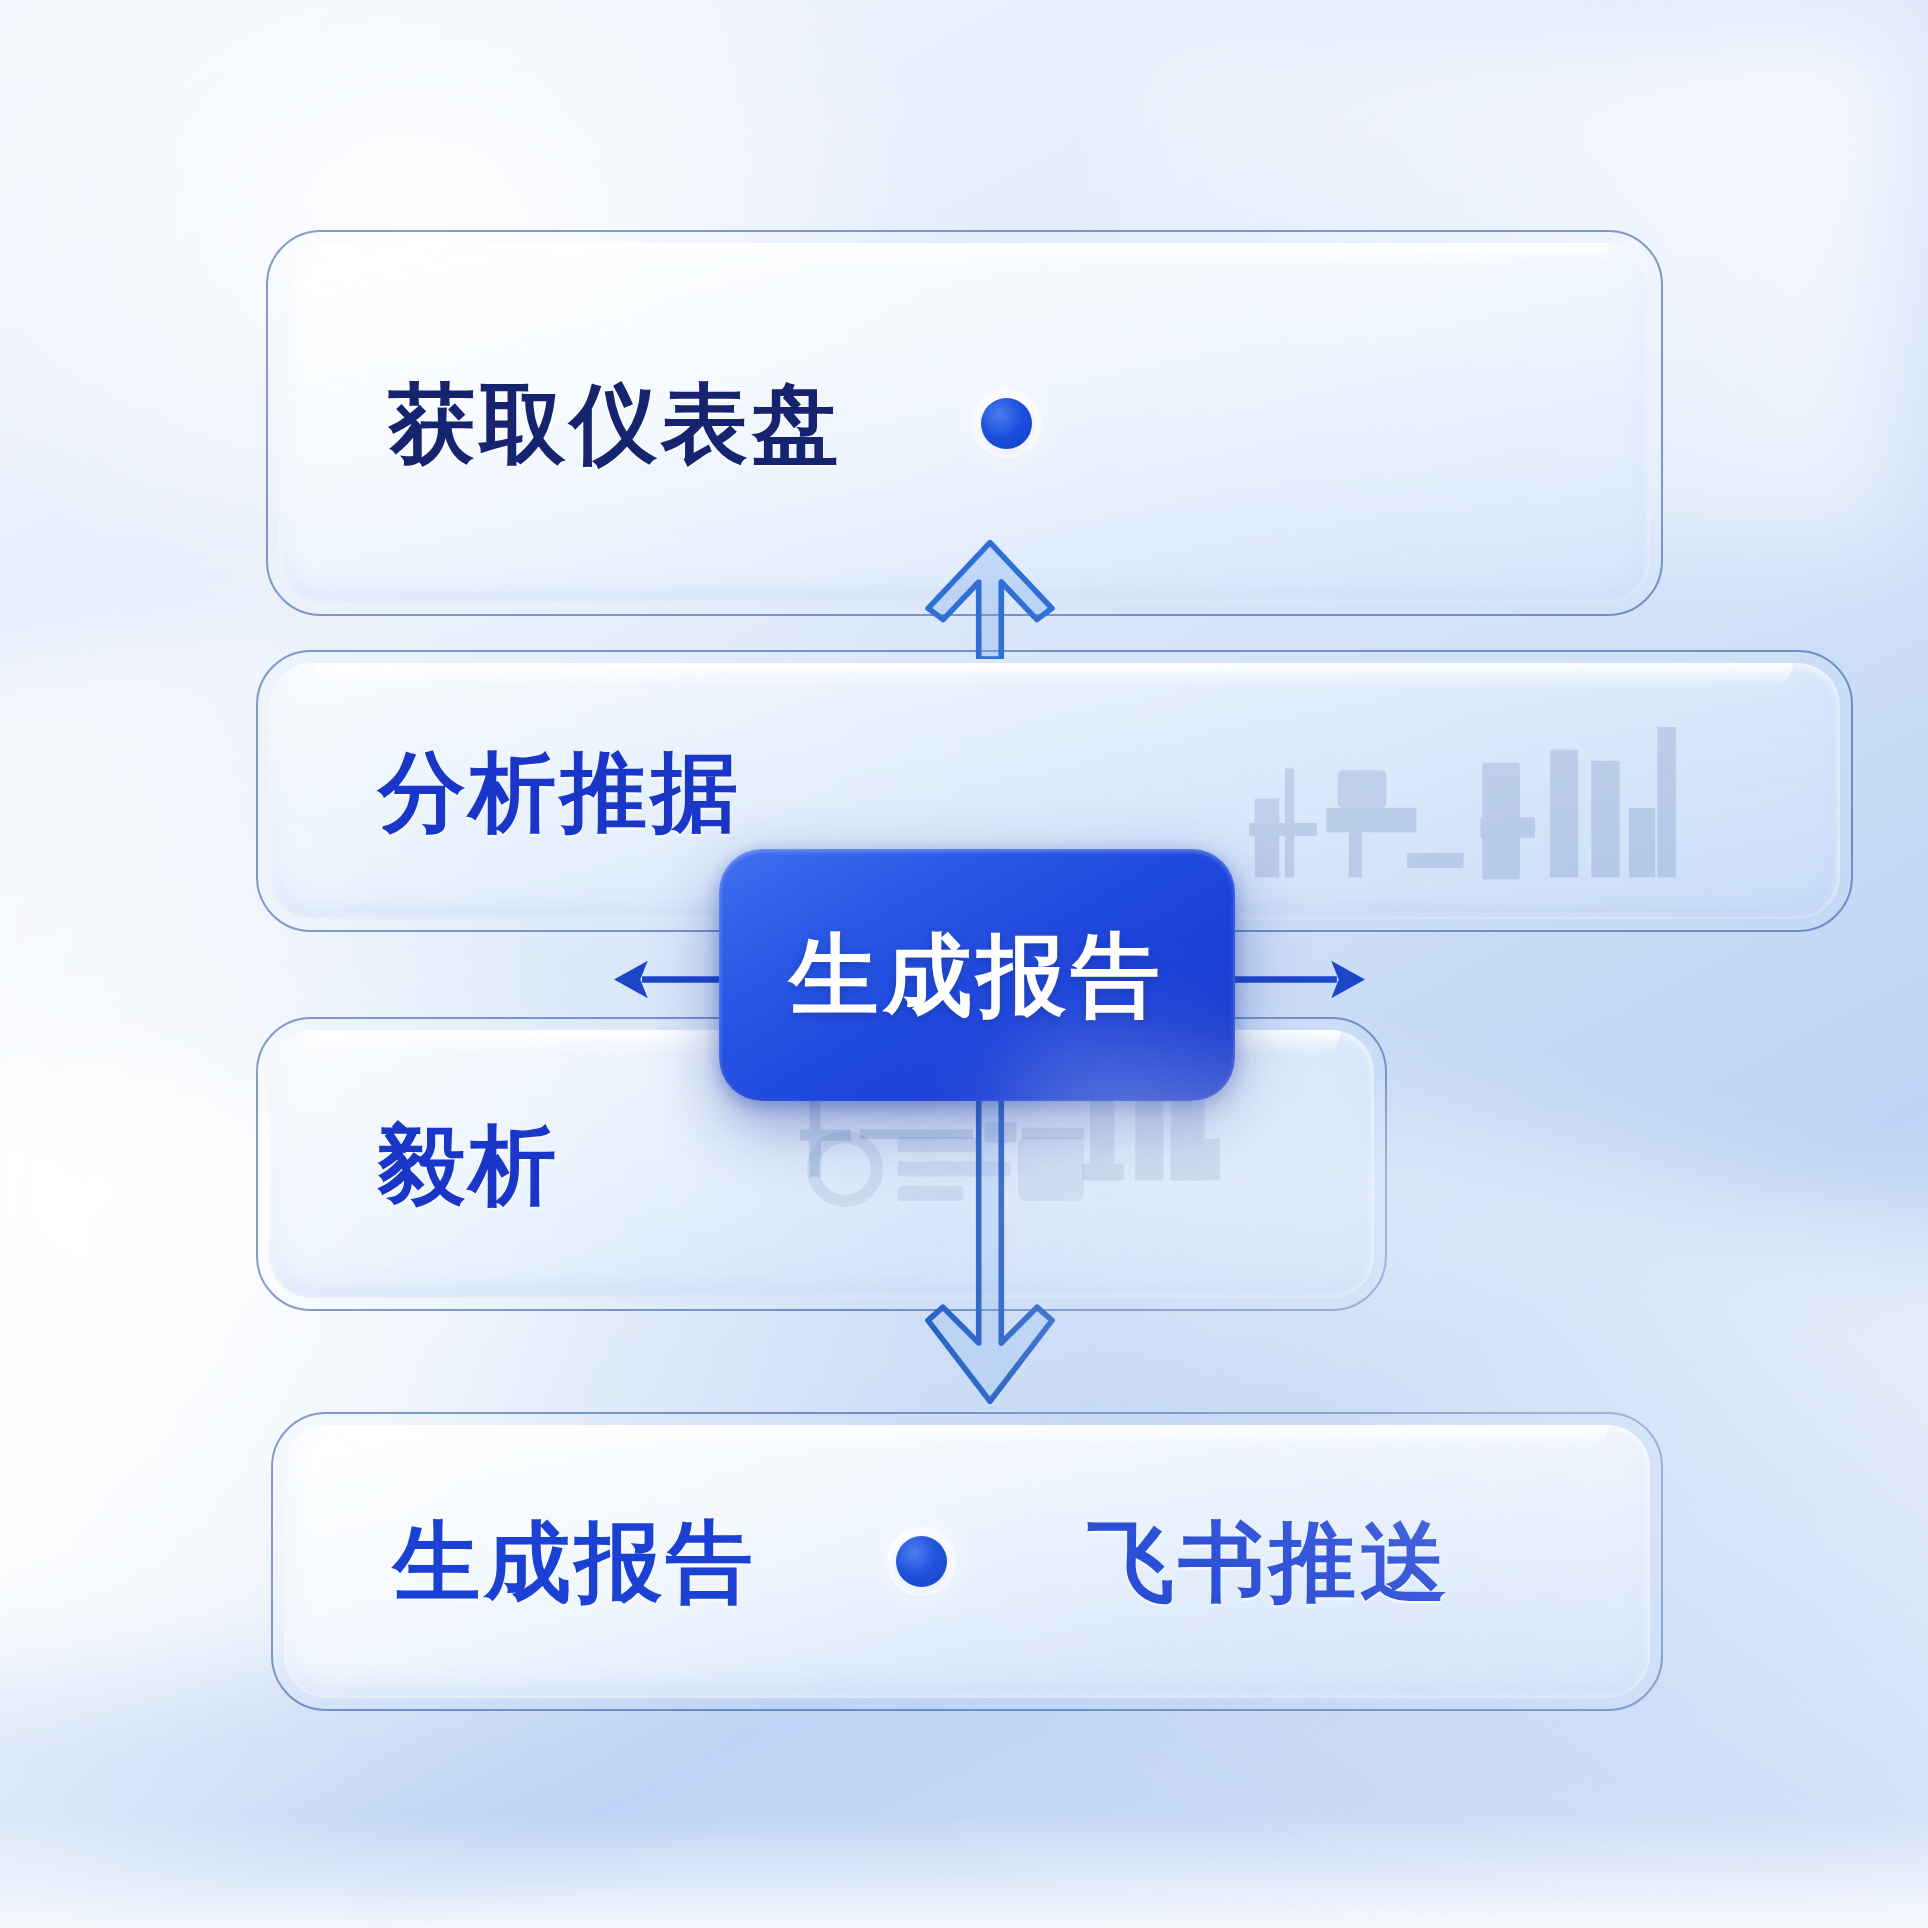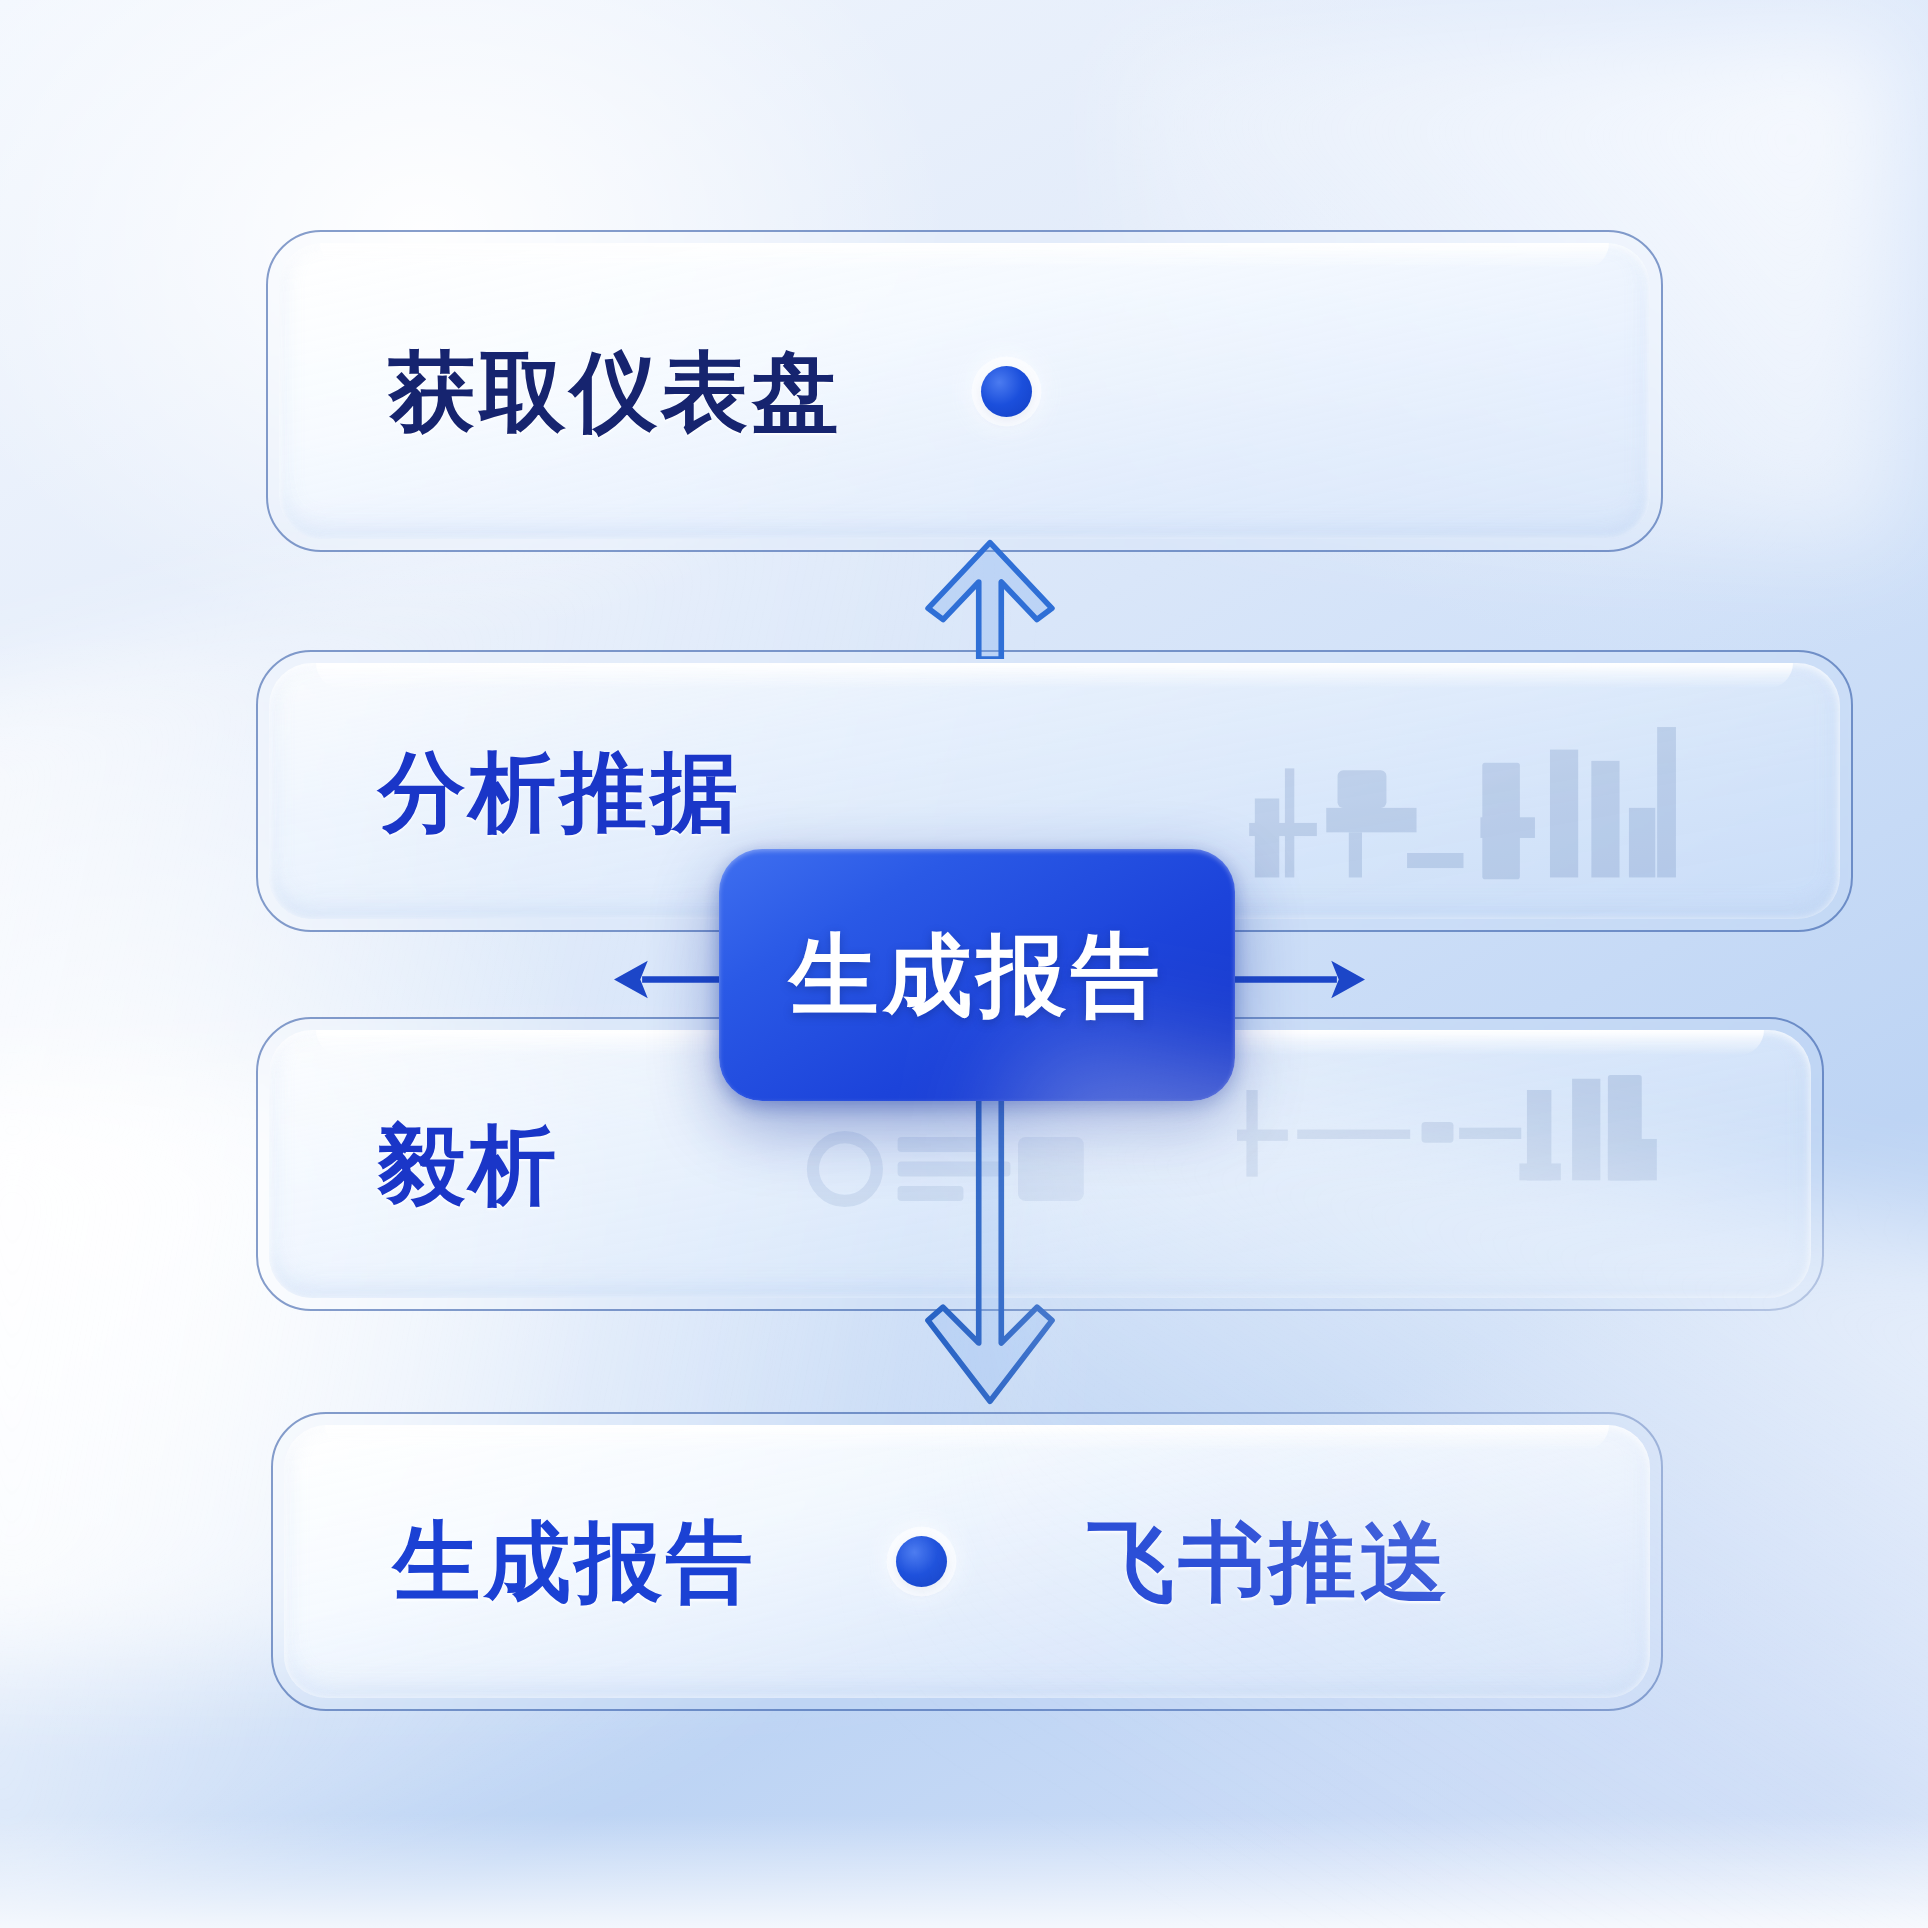--- a/index.html
+++ b/index.html
@@ -102,23 +102,23 @@
     left: 3%;
     top: 0;
     width: 94%;
     height: 24.5px;
     border-radius: 0 0 38px 38px;
     background: linear-gradient(to bottom, rgba(255,255,255,0.95), rgba(255,255,255,0));
     pointer-events: none;
   }
 
   
-  #card-dashboard { left: 266px; top: 230px;  width: 1397px; height: 322px; }
+  #card-dashboard { left: 266px; top: 230px;  width: 1397px; height: 386px; }
   #card-analyze   { left: 256px; top: 650px;  width: 1597px; height: 282px; }
-  #card-insight   { left: 256px; top: 1017px; width: 1568px; height: 294px; }
+  #card-insight   { left: 256px; top: 1017px; width: 1131px; height: 294px; }
   #card-report    { left: 271px; top: 1412px; width: 1392px; height: 299px; }
 
   
   .row {
     position: absolute;
     inset: 0;
     display: flex;
     align-items: center;
     padding-left: 109px;
     gap: 0;

